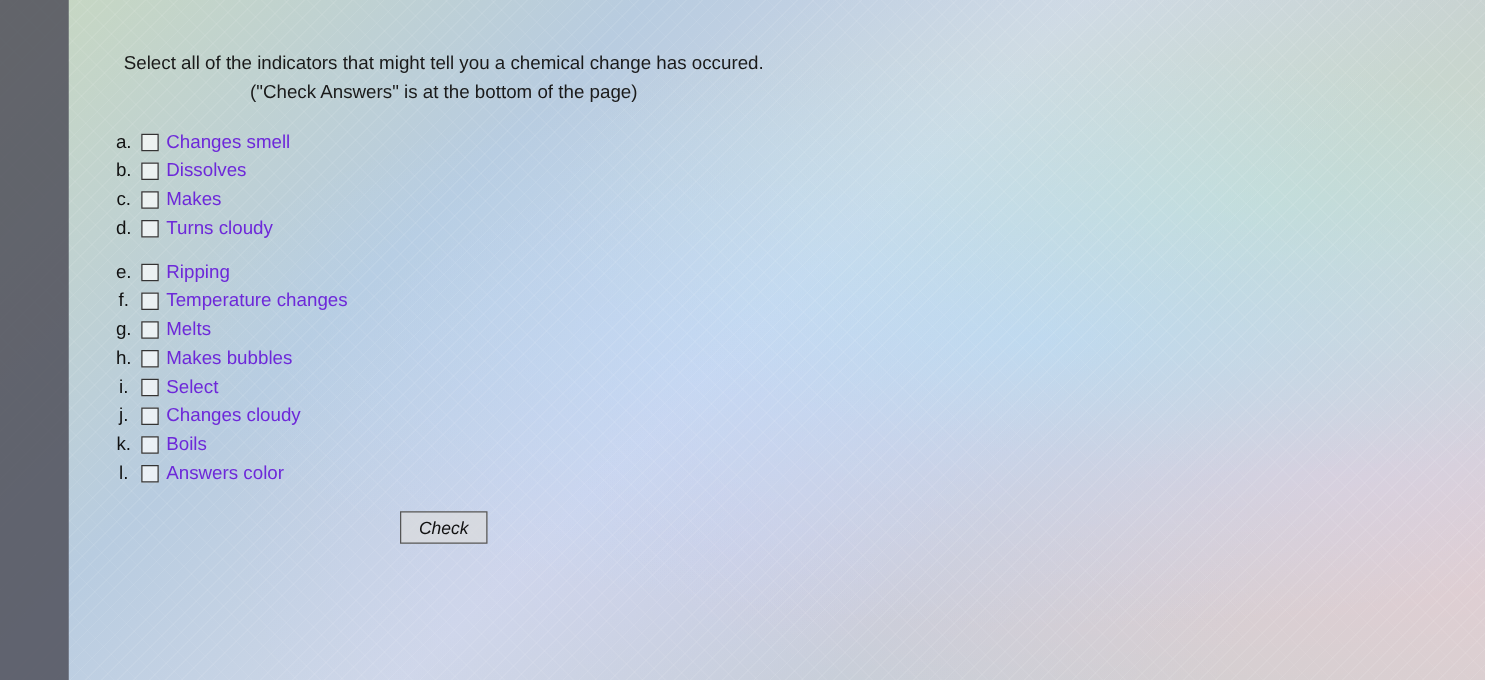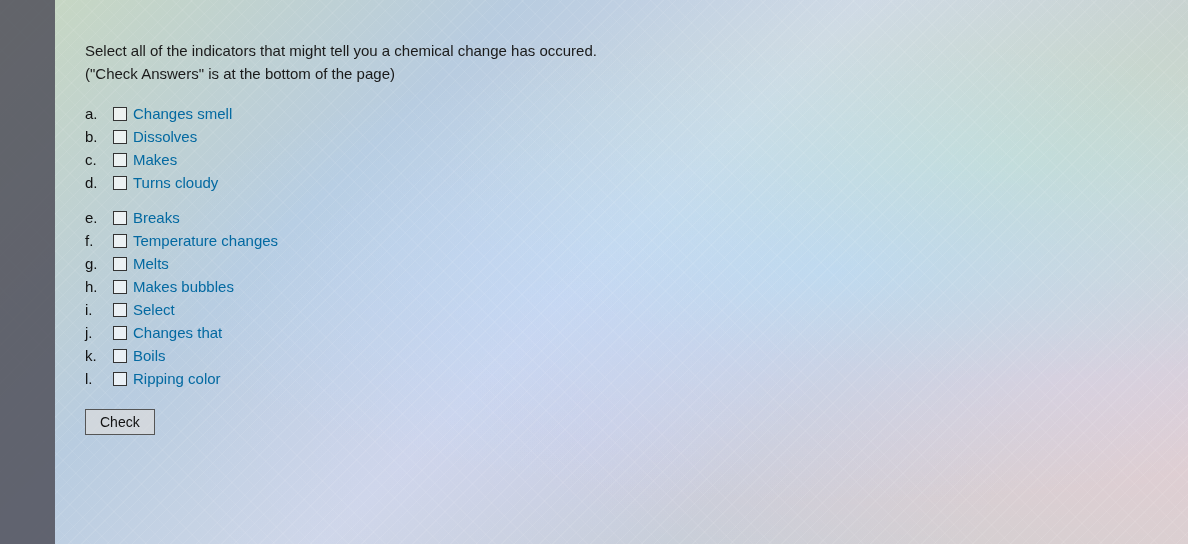--- a/index.html
+++ b/index.html
@@ -1,18 +1,19 @@
 <!DOCTYPE html>
 <html><head>
   <meta charset="utf-8">
   <style>
     * {
       margin: 0;
       padding: 0;
       box-sizing: border-box;
+      text-align: center;
     }
 
     body {
       width: 1188px;
       height: 544px;
       overflow: hidden;
       font-family: Arial, sans-serif;
       position: relative;
     }
 
@@ -97,31 +98,32 @@
       border: 1.5px solid #333;
       background: rgba(255,255,255,0.7);
       display: inline-block;
       margin-right: 6px;
       flex-shrink: 0;
       cursor: pointer;
     }
 
     .item-text {
       font-size: 15px;
-      color: #0369a1;
+      color: #6d28d9;
     }
 
     .check-btn {
       margin-top: 16px;
       padding: 4px 14px;
       background: rgba(220, 220, 220, 0.7);
       border: 1.5px solid #555;
       font-size: 14px;
       cursor: pointer;
       color: #111;
+      font-style: italic;
     }
   </style>
 </head>
 <body>
 
 <div class="bg"></div>
 <div class="bg-swirl"></div>
 <div class="left-bar"></div>
 
 <div class="content">
@@ -148,21 +150,21 @@
       </li>
       <li class="question-item">
         <span class="item-label">d.</span>
         <span class="checkbox"></span>
         <span class="item-text">Turns cloudy</span>
       </li>
       <li style="height: 12px;"></li>
       <li class="question-item">
         <span class="item-label">e.</span>
         <span class="checkbox"></span>
-        <span class="item-text">Breaks</span>
+        <span class="item-text">Ripping</span>
       </li>
       <li class="question-item">
         <span class="item-label">f.</span>
         <span class="checkbox"></span>
         <span class="item-text">Temperature changes</span>
       </li>
       <li class="question-item">
         <span class="item-label">g.</span>
         <span class="checkbox"></span>
         <span class="item-text">Melts</span>
@@ -173,28 +175,28 @@
         <span class="item-text">Makes bubbles</span>
       </li>
       <li class="question-item">
         <span class="item-label">i.</span>
         <span class="checkbox"></span>
         <span class="item-text">Select</span>
       </li>
       <li class="question-item">
         <span class="item-label">j.</span>
         <span class="checkbox"></span>
-        <span class="item-text">Changes that</span>
+        <span class="item-text">Changes cloudy</span>
       </li>
       <li class="question-item">
         <span class="item-label">k.</span>
         <span class="checkbox"></span>
         <span class="item-text">Boils</span>
       </li>
       <li class="question-item">
         <span class="item-label">l.</span>
         <span class="checkbox"></span>
-        <span class="item-text">Ripping color</span>
+        <span class="item-text">Answers color</span>
       </li>
     </ul>
 
   <button class="check-btn">Check</button>
 </div>
 
 </body></html>

